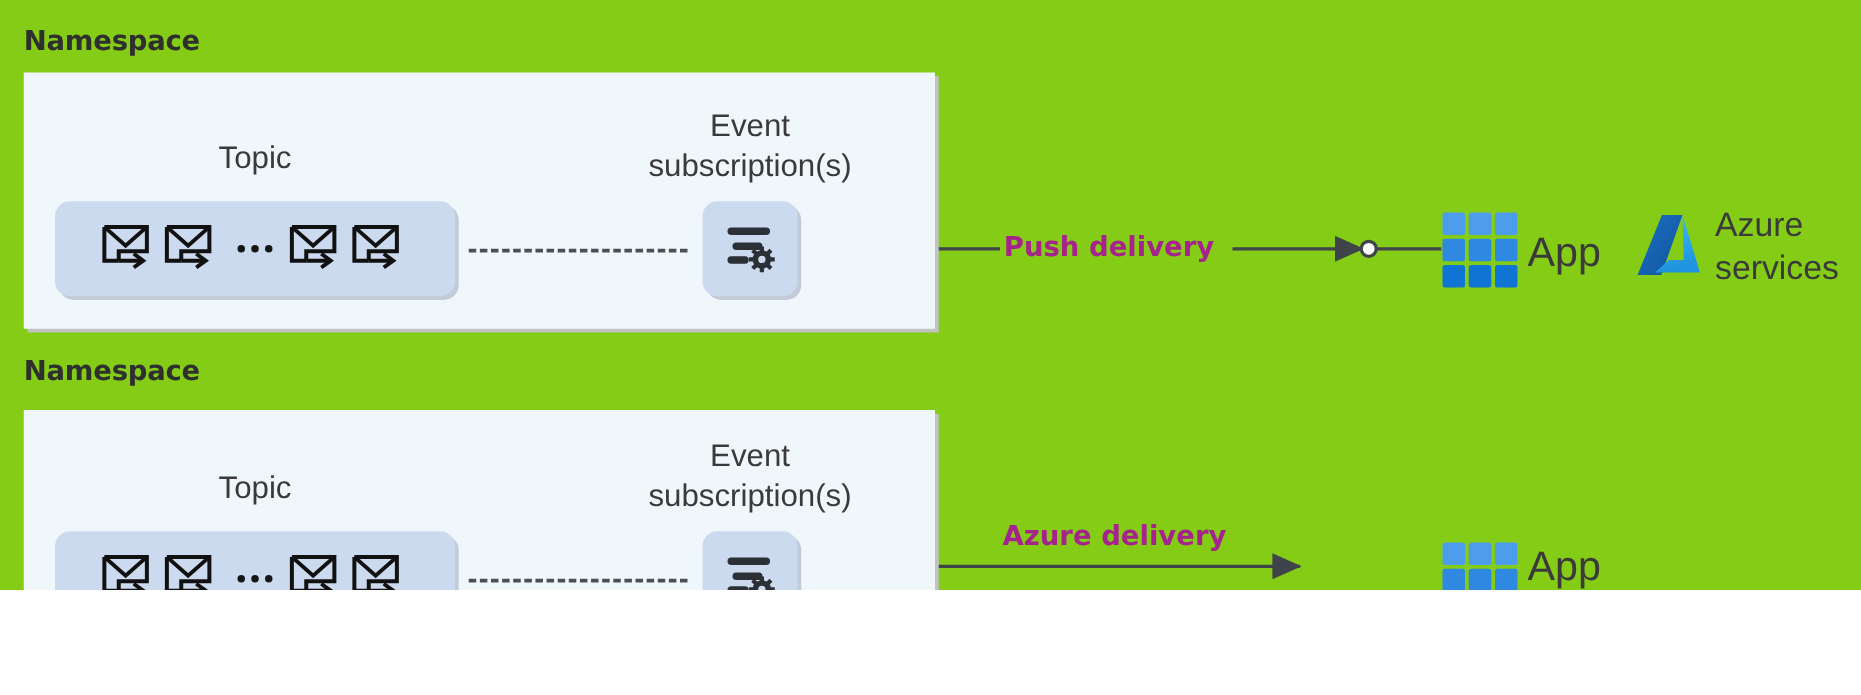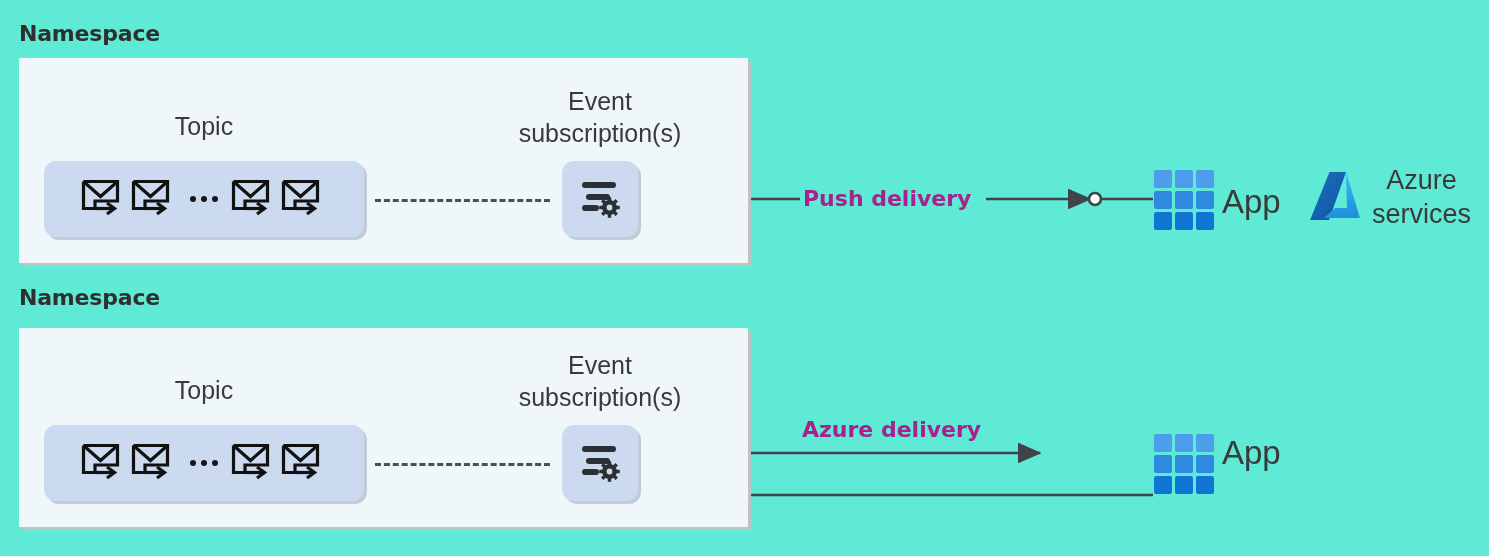--- a/index.html
+++ b/index.html
@@ -8,22 +8,22 @@
     padding: 0;
     background: #ffffff;
   }
   body {
     font-family: "Liberation Sans", sans-serif;
     color: #262626;
   }
   #diagram {
     position: relative;
     width: 1489px;
-    height: 556px;
-    background: #5eead4;
+    height: 472px;
+    background: #84cc16;
     overflow: hidden;
   }
 
   
   .ns-title {
     position: absolute;
     font-family: "DejaVu Sans", sans-serif;
     font-weight: bold;
     font-size: 22px;
     letter-spacing: -0.2px;
@@ -146,21 +146,20 @@
 
   
   .azure-logo { position: absolute; }
   .azure-text {
     position: absolute;
     font-family: "Liberation Sans", sans-serif;
     font-size: 27px;
     line-height: 1.26;
     color: #3a3a3a;
     white-space: pre-line;
-    text-align: center;
   }
 </style>
 </head>
 <body>
 
 <div id="diagram">
 
   <svg id="arrows" viewBox="0 0 1489 556" xmlns="http://www.w3.org/2000/svg">
     <defs>
       <marker id="arrowhead" markerWidth="9" markerHeight="8" refX="8.5" refY="4" orient="auto" markerUnits="strokeWidth">

